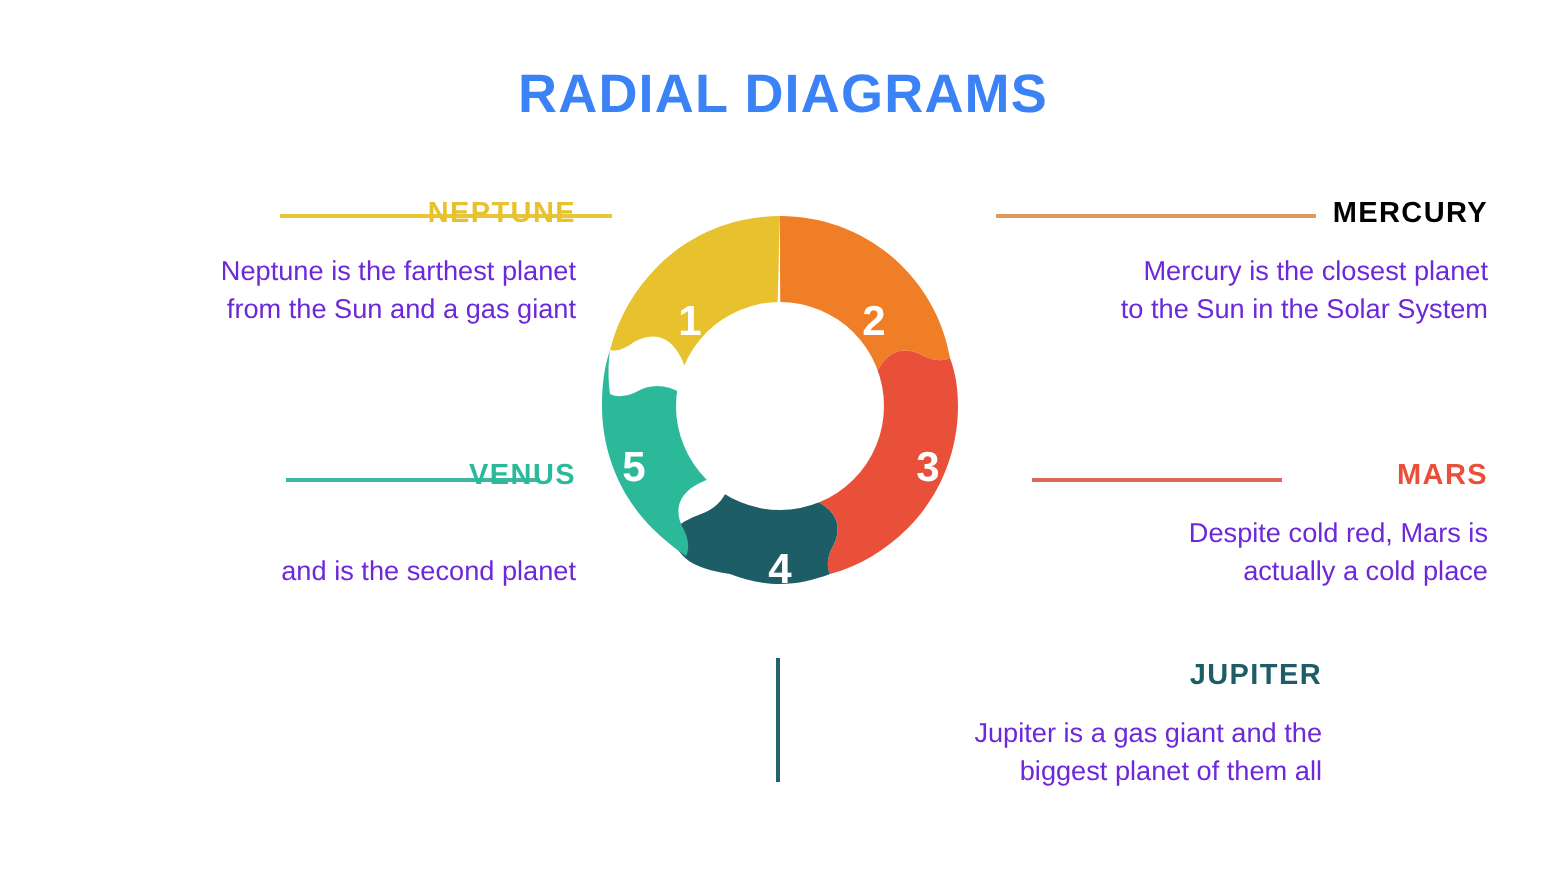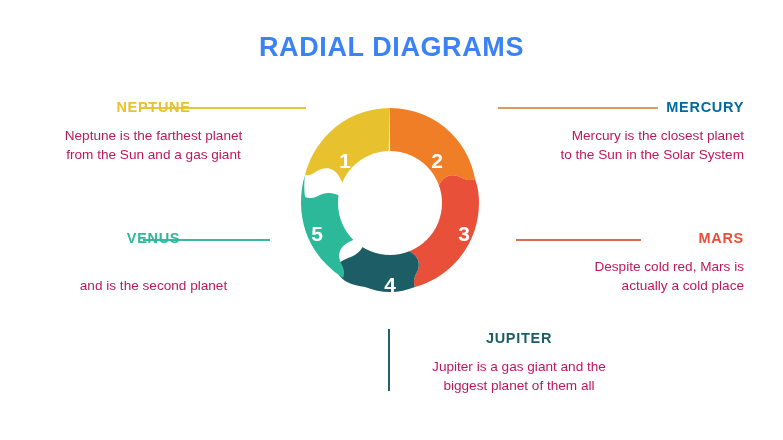--- a/index.html
+++ b/index.html
@@ -62,35 +62,35 @@
     font-size: 14.5px;
     font-weight: bold;
     letter-spacing: 0.7px;
     line-height: 1;
     font-family: "Liberation Sans", sans-serif;
   }
   .callout .desc {
     margin-top: 11px;
     font-size: 13.6px;
     line-height: 1.42;
-    color: #be185d;
+    color: #6d28d9;
     font-family: "Liberation Sans", sans-serif;
   }
   .hline {
     position: absolute;
     height: 2px;
     top: 7px;
   }
   .vline {
     position: absolute;
     width: 2px;
   }
 
   
-  .left-block { text-align: center; }
+  .left-block { text-align: right; margin-left: 27px; }
   
   .right-block { text-align: right; }
 
   
   #callout-neptune { left: 46px; top: 100px; width: 215px; }
   #line-neptune    { left: 140px; top: 107px; width: 166px; background: #e8c638; }
   
   #callout-mercury { left: 524px; top: 100px; width: 220px; }
   #line-mercury    { left: 498px; top: 107px; width: 160px; background: #dd9a5a; }
   
@@ -205,21 +205,21 @@
 
   <div class="callout left-block" id="callout-neptune">
     <div class="label" style="color:#e8c22e">NEPTUNE</div>
     <div class="desc">
       <span>Neptune is the farthest planet</span><br>
       <span>from the Sun and a gas giant</span>
     </div>
   </div>
 
   <div class="callout right-block" id="callout-mercury">
-    <div class="label" style="color:#0369a1">MERCURY</div>
+    <div class="label" style="color:#000000">MERCURY</div>
     <div class="desc">
       <span>Mercury is the closest planet</span><br>
       <span>to the Sun in the Solar System</span>
     </div>
   </div>
 
   <div class="callout left-block" id="callout-venus">
     <div class="label" style="color:#2cb99a">VENUS</div>
     <div class="desc">
       <br>

